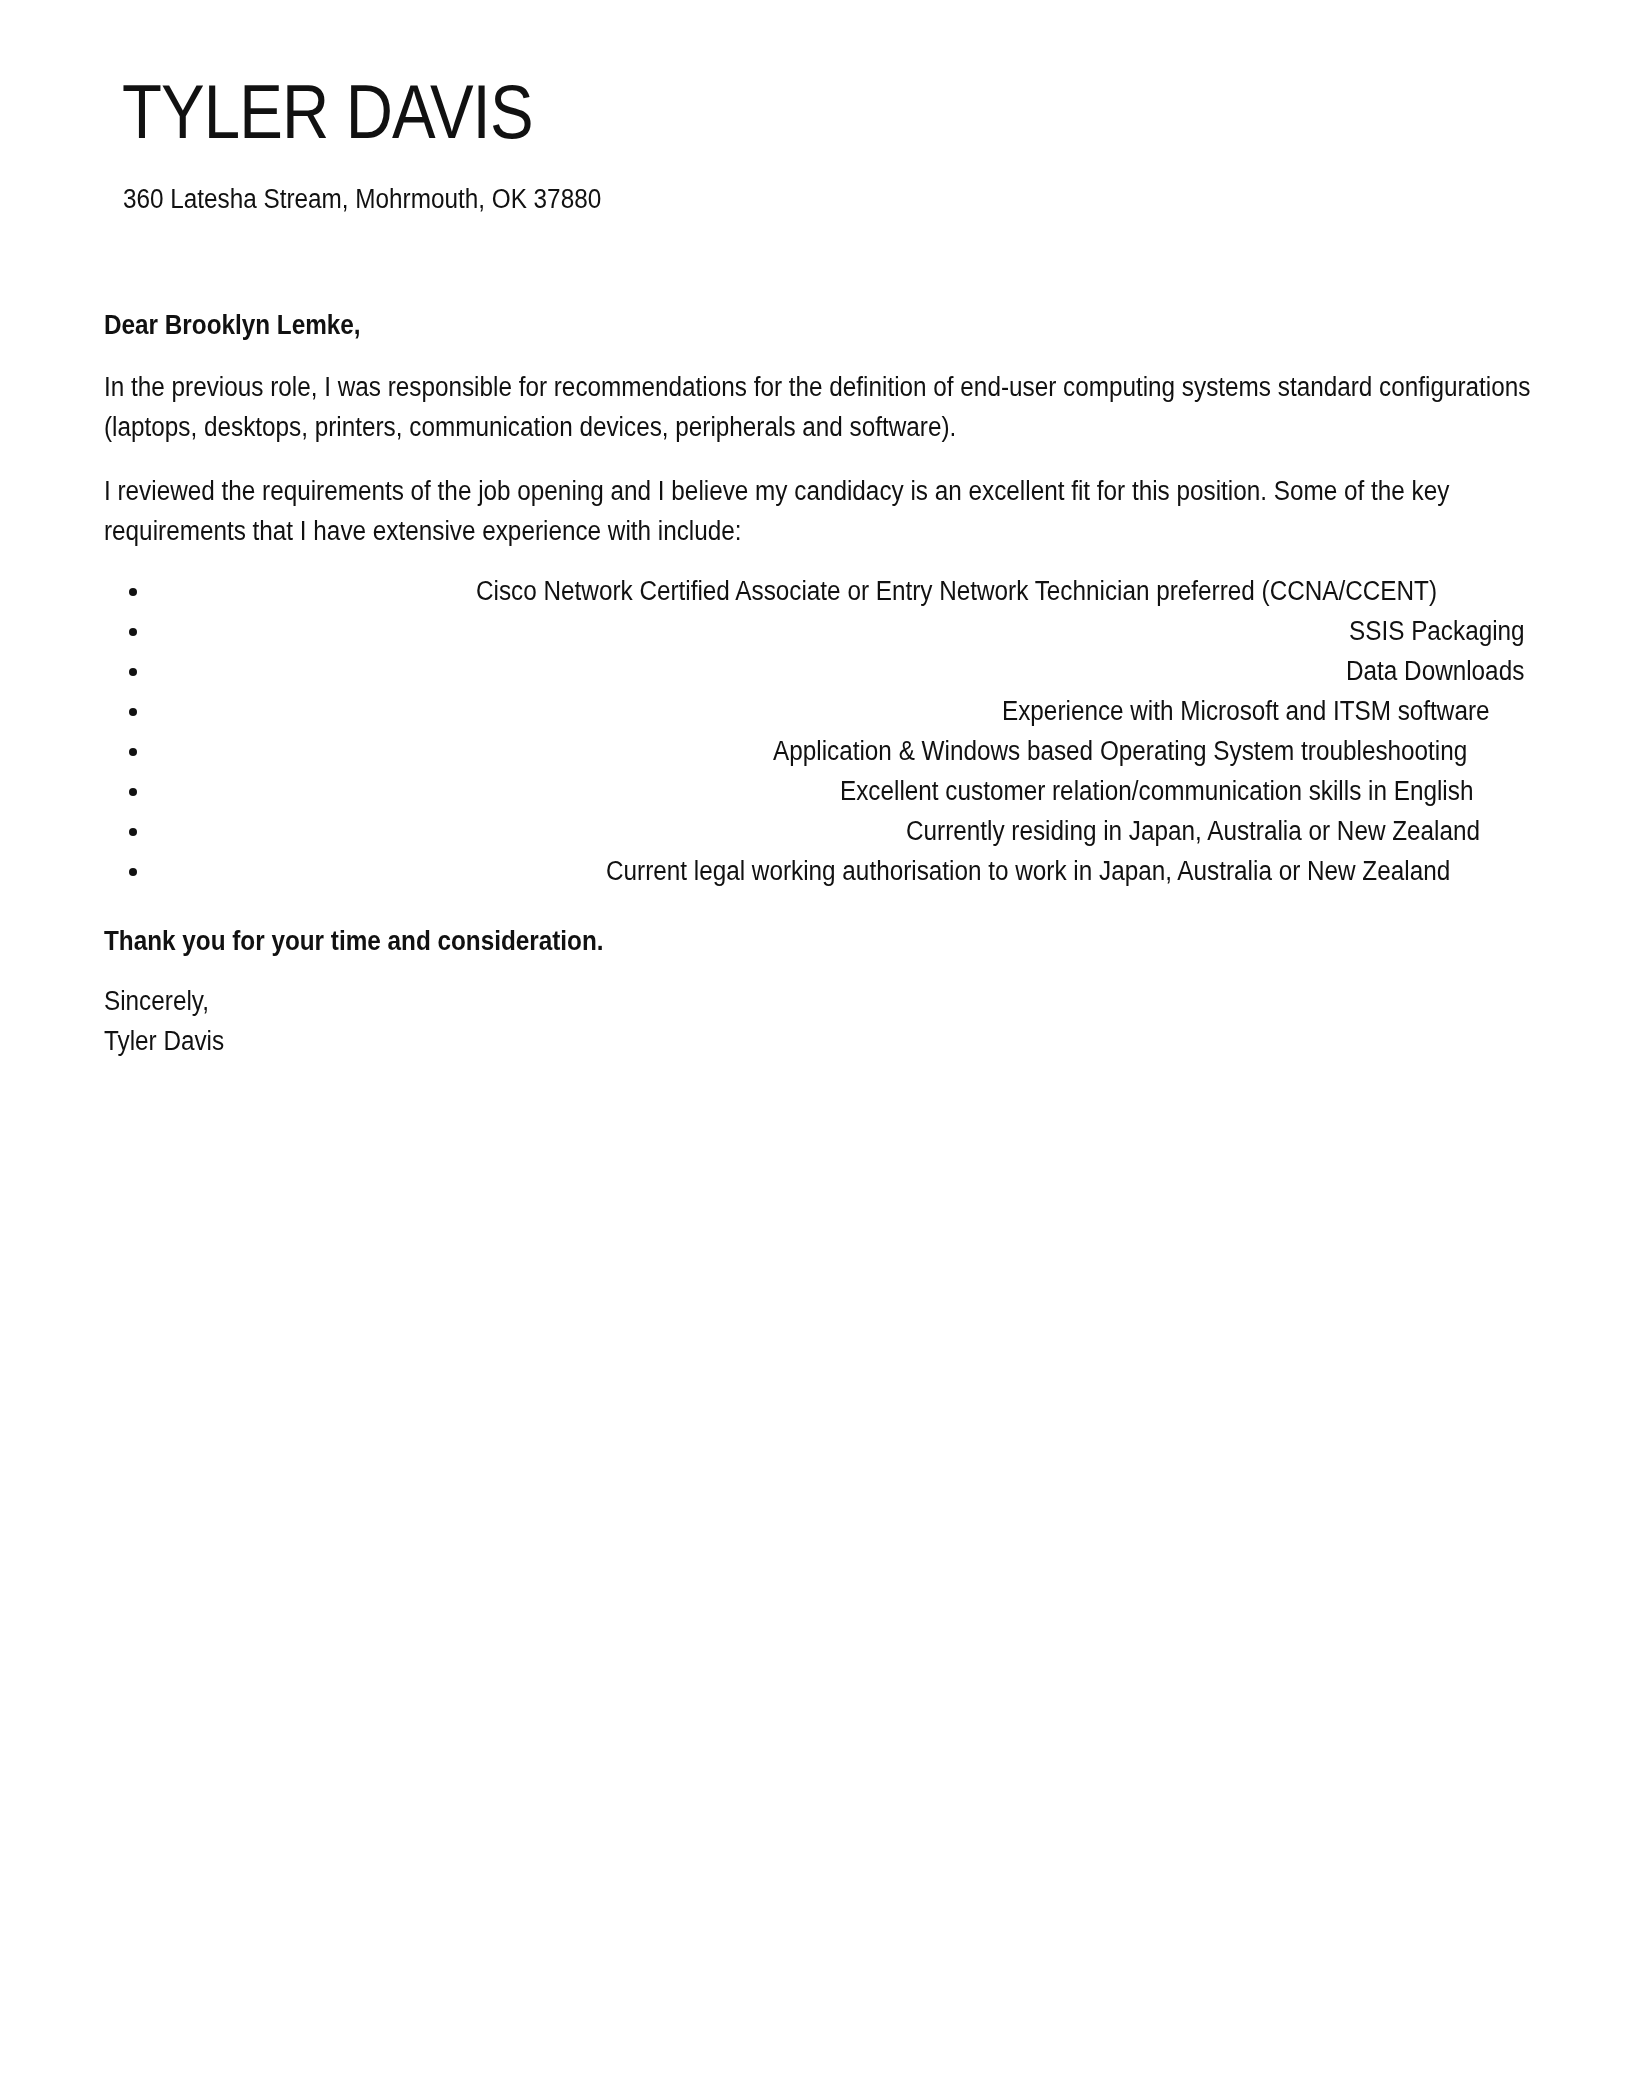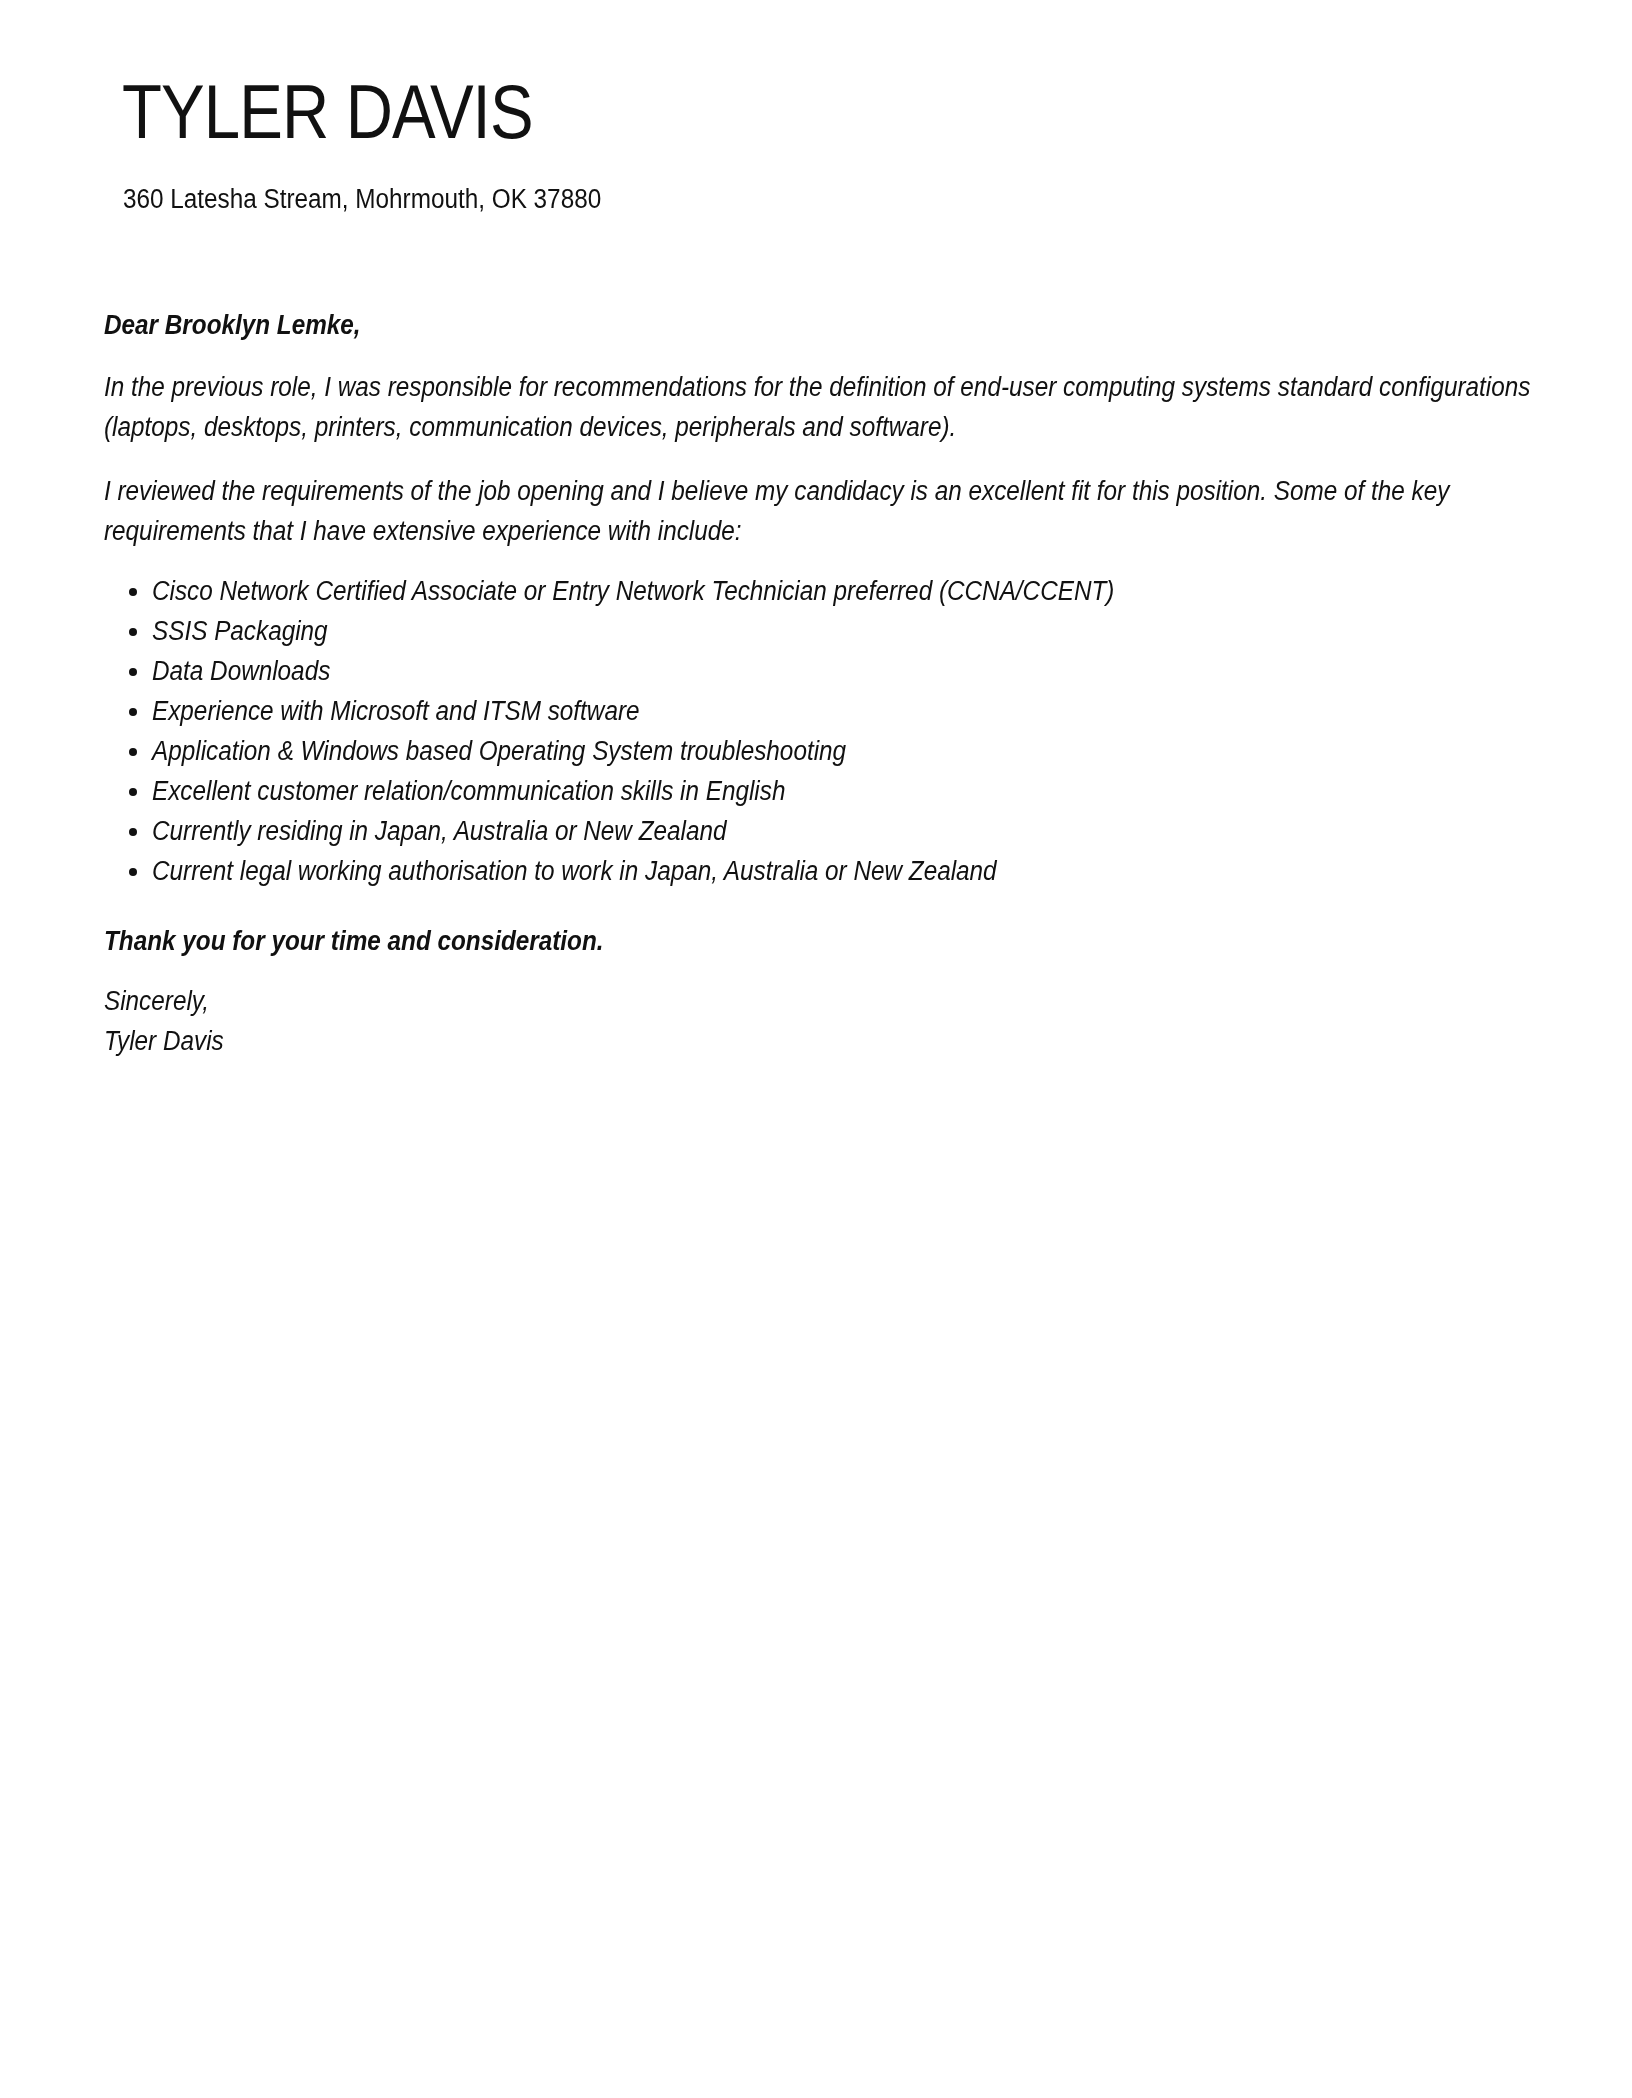--- a/index.html
+++ b/index.html
@@ -12,28 +12,28 @@
       font-size: 76px; font-weight: 400; letter-spacing: -1px; line-height: 1.1;
       transform: scaleX(0.86); transform-origin: left center;
     }
     .address {
       position: absolute; left: 123px; top: 183px;
       font-size: 27px; line-height: 32px;
       transform: scaleX(0.9); transform-origin: left center;
     }
     .letter {
       position: absolute; left: 104px; top: 305px; width: 1440px;
-      font-size: 27px; line-height: 40px; font-style: italic;
+      font-size: 27px; line-height: 40px;
     }
     .letter p { margin: 0 0 24px 0; transform-origin: left center; }
     .cond { display: inline-block; transform: scaleX(0.9); transform-origin: left center; white-space: nowrap; }
     .para { width: 1600px; transform: scaleX(0.9); transform-origin: left top; }
     .bold { font-weight: 700; }
     ul { margin: 0 0 30px 0; padding-left: 48px; }
-    ul li { line-height: 40px; }
+    ul li { line-height: 40px; text-align: right; }
   </style>
 </head>
 <body>
 
 <h1 class="name">TYLER DAVIS</h1>
 <div class="address">360 Latesha Stream, Mohrmouth, OK 37880</div>
 
 <div class="letter">
   <p style="margin-bottom:22px;"><span class="cond bold">Dear Brooklyn Lemke,</span></p>
   <div class="para" style="margin-bottom:24px;">In the previous role, I was responsible for recommendations for the definition of end-user computing systems standard configurations (laptops, desktops, printers, communication devices, peripherals and software).</div>

